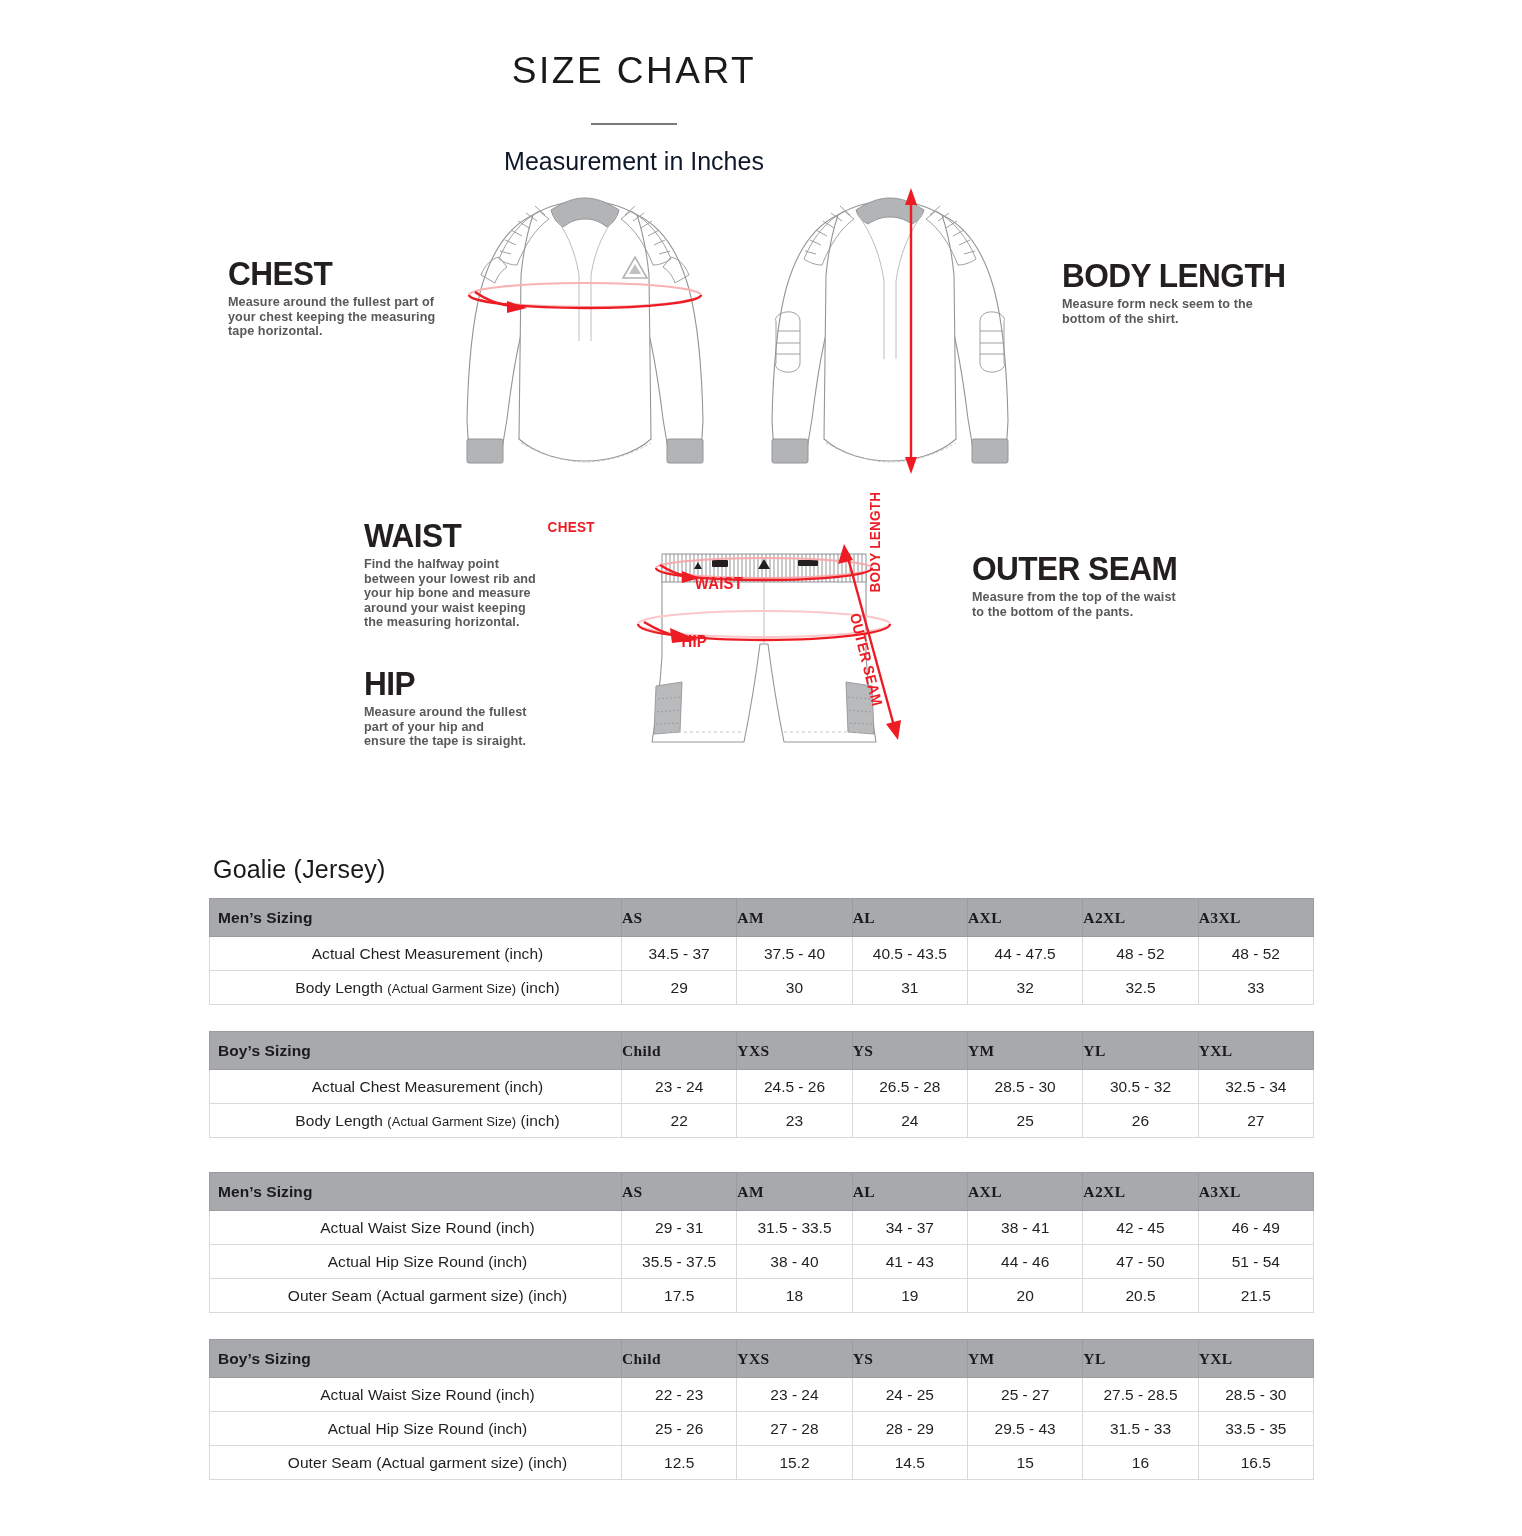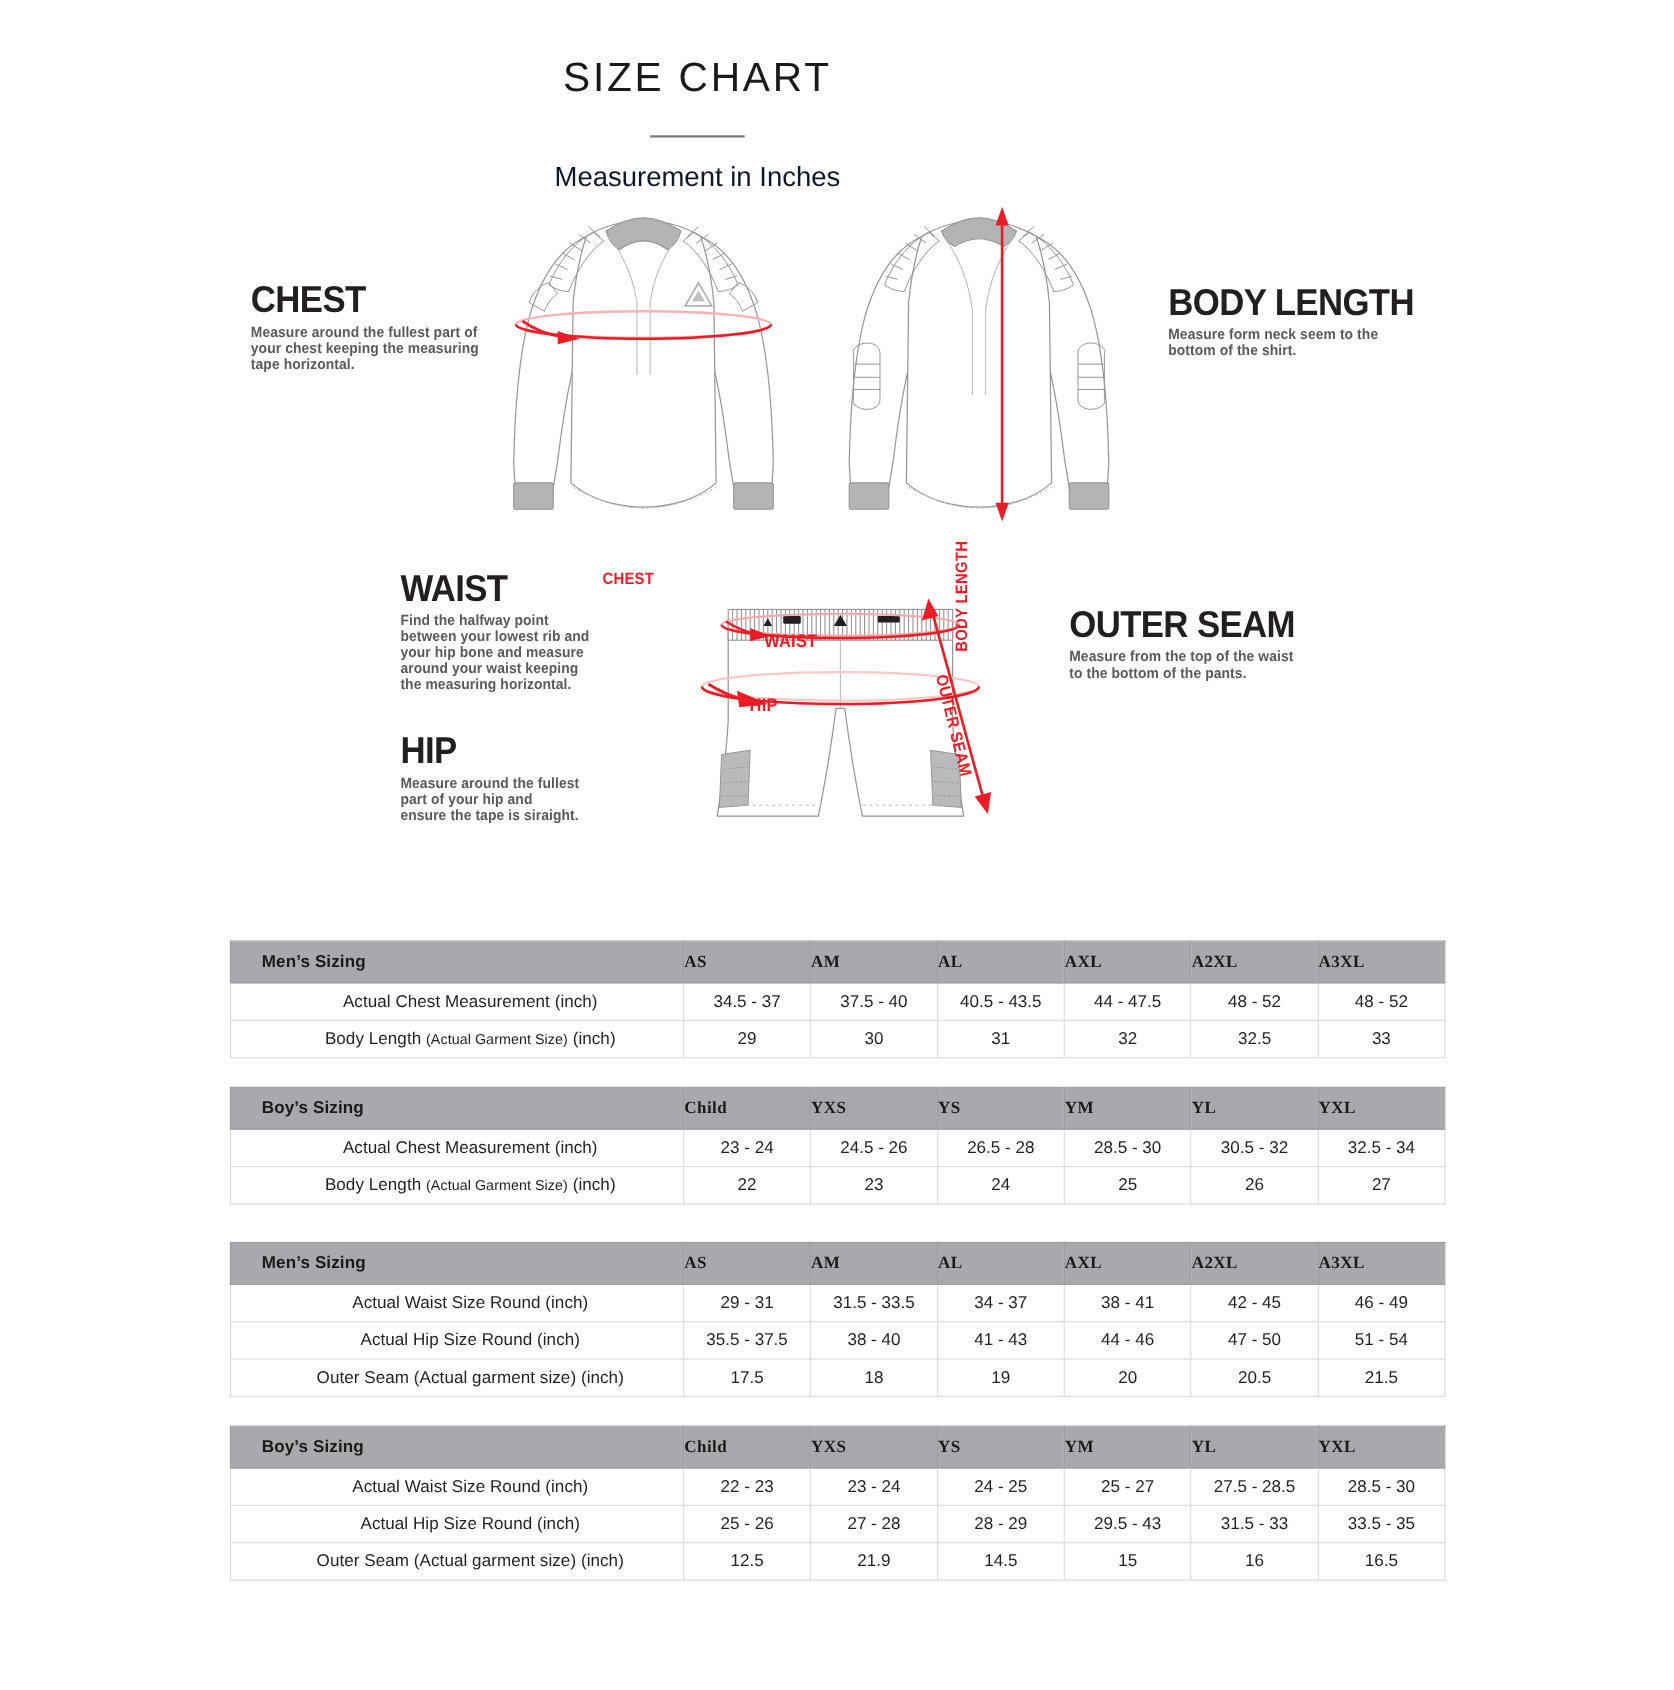--- a/index.html
+++ b/index.html
@@ -95,21 +95,21 @@
   table.sz thead th {
     background: #a7a9ac;
     border: 1px solid #9a9c9f;
     font-weight: 700;
     font-size: 15.5px;
     height: 38px;
     color: #1a1a1a;
   }
   table.sz thead th.lblh {
     text-align: left;
-    padding-left: 28px;
+    padding-left: 8px;
     letter-spacing: 0.1px;
   }
   table.sz thead th.valh { text-align: left; letter-spacing: 0.4px; font-family: Liberation Serif, serif; }
   table.sz td.lbl {
     text-align: center;
     padding-left: 24px;
     font-weight: 400;
     letter-spacing: 0.05px;
   }
   table.sz td.val { text-align: center; font-weight: 400; }
@@ -308,20 +308,21 @@
     </svg>
 
     <div class="redlbl" style="left:692px; top:398px; font-size:16.5px;">WAIST</div>
     <div class="redlbl" style="left:680px; top:456px; font-size:16.5px;">HIP</div>
     <div class="redlbl" style="left:545px; top:342px; font-size:15px;">CHEST</div>
     <div class="redlbl" style="left:858px; top:432px; font-size:15px; writing-mode:vertical-rl; transform:rotate(-14deg) scaleY(0.92);">OUTER SEAM</div>
   </div>
 
   <div class="tables">
     <div class="tbl-wrap" id="tablesHost">
+        <div class="sec-title">Goalie (Jersey)</div>
         <table class="sz">
           <colgroup>
             <col class="lbl">
             <col class="val">
             <col class="val">
             <col class="val">
             <col class="val">
             <col class="val">
             <col class="val">
           </colgroup>
@@ -489,21 +490,21 @@
               <td class="val">25 - 26</td>
               <td class="val">27 - 28</td>
               <td class="val">28 - 29</td>
               <td class="val">29.5 - 43</td>
               <td class="val">31.5 - 33</td>
               <td class="val">33.5 - 35</td>
             </tr>
             <tr>
               <td class="lbl">Outer Seam (Actual garment size) (inch)</td>
               <td class="val">12.5</td>
-              <td class="val">21.9</td>
+              <td class="val">15.2</td>
               <td class="val">14.5</td>
               <td class="val">15</td>
               <td class="val">16</td>
               <td class="val">16.5</td>
             </tr>
           </tbody>
         </table>
         <div class="gap-lg"></div>
       </div>
   </div>

